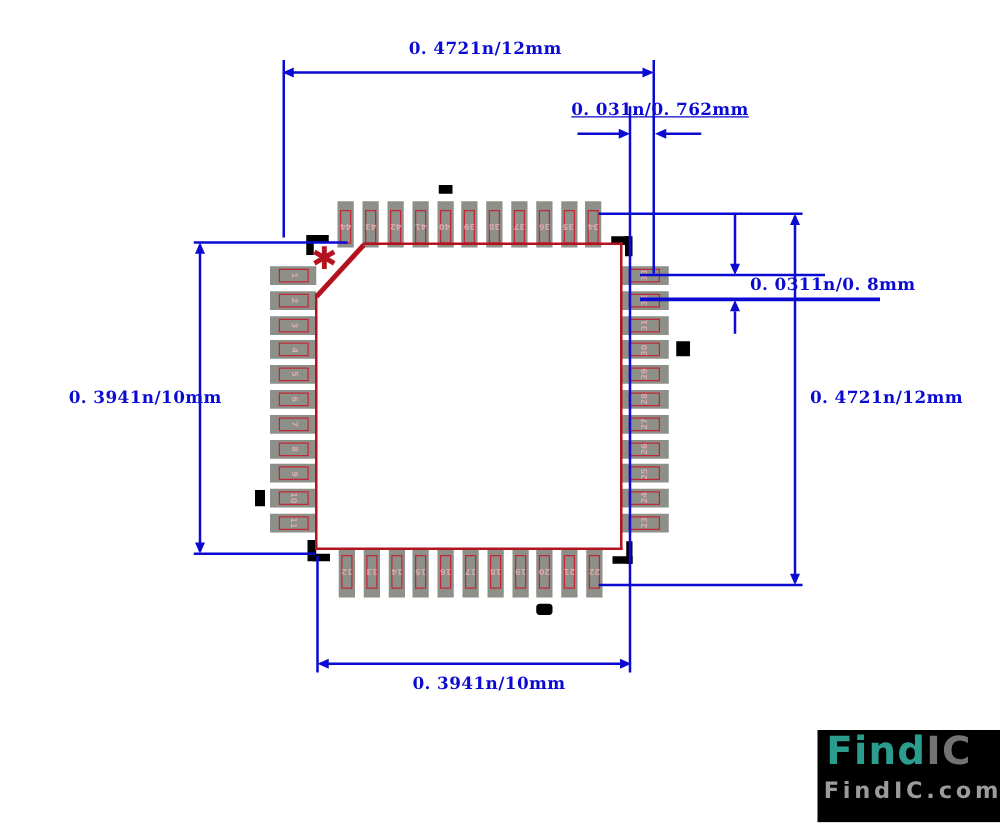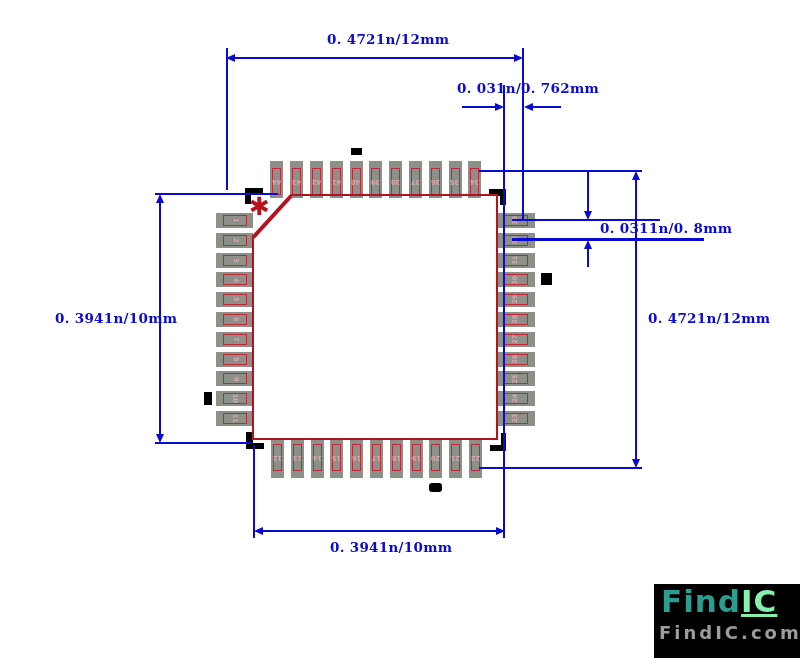--- a/index.html
+++ b/index.html
@@ -31,21 +31,21 @@
   .star{position:absolute;color:#b5121f;font-family:"DejaVu Sans",sans-serif;
         font-weight:bold;font-size:25px;line-height:1;}
   .chamfer{position:absolute;width:56px;height:4px;background:#b5121f;
            transform-origin:0 50%;transform:rotate(132.5deg);}
   
   .logo{position:absolute;left:654px;top:584px;width:146px;height:74px;background:#000;
         font-family:"DejaVu Sans",sans-serif;}
   .logo-main{position:absolute;left:7px;top:0px;font-size:31px;font-weight:bold;
              letter-spacing:1px;line-height:1.1;white-space:nowrap;}
   .logo-find{color:#2a9d8f;}
-  .logo-ic{color:#86efac;text-decoration:underline;}
+  .logo-ic{color:#737373;}
   .logo-domain{position:absolute;left:5px;top:38px;font-size:18px;font-weight:bold;
                color:#9c9c9c;letter-spacing:3px;white-space:nowrap;}
 </style>
 </head>
 <body>
 
 <div id="canvas">
 
   <div id="pads">
       <div class="pad" style="left: 270.3px; top: 161px; width: 13px; height: 37px;">
@@ -299,21 +299,21 @@
     <div class="arr arr-r" style="left:514px;top:54px;"></div>
     <div class="dimlabel" style="left:327px;top:33px;">0. 4721n/12mm</div>
   </div>
 
   <div>
     <div class="bl" style="left:503px;top:85px;width:2px;height:453px;"></div>
     <div class="bl" style="left:462px;top:106px;width:38px;height:2px;"></div>
     <div class="arr arr-r" style="left:495px;top:103px;"></div>
     <div class="bl" style="left:527px;top:106px;width:34px;height:2px;"></div>
     <div class="arr arr-l" style="left:524px;top:103px;"></div>
-    <div class="dimlabel" style="left:457px;top:82px;">0. 031n/0. 762mm</div>
+    <div class="dimlabel" style="left:457px;top:82px;text-decoration:underline;">0. 031n/0. 762mm</div>
   </div>
 
   <div>
     <div class="bl" style="left:512px;top:219px;width:148px;height:2px;"></div>
     <div class="bl" style="left:512px;top:238px;width:192px;height:3px;"></div>
     <div class="bl" style="left:587px;top:172px;width:2px;height:40px;"></div>
     <div class="arr arr-d" style="left:584px;top:211px;"></div>
     <div class="bl" style="left:587px;top:249px;width:2px;height:18px;"></div>
     <div class="arr arr-u" style="left:584px;top:240px;"></div>
     <div class="dimlabel" style="left:600px;top:222px;">0. 0311n/0. 8mm</div>

